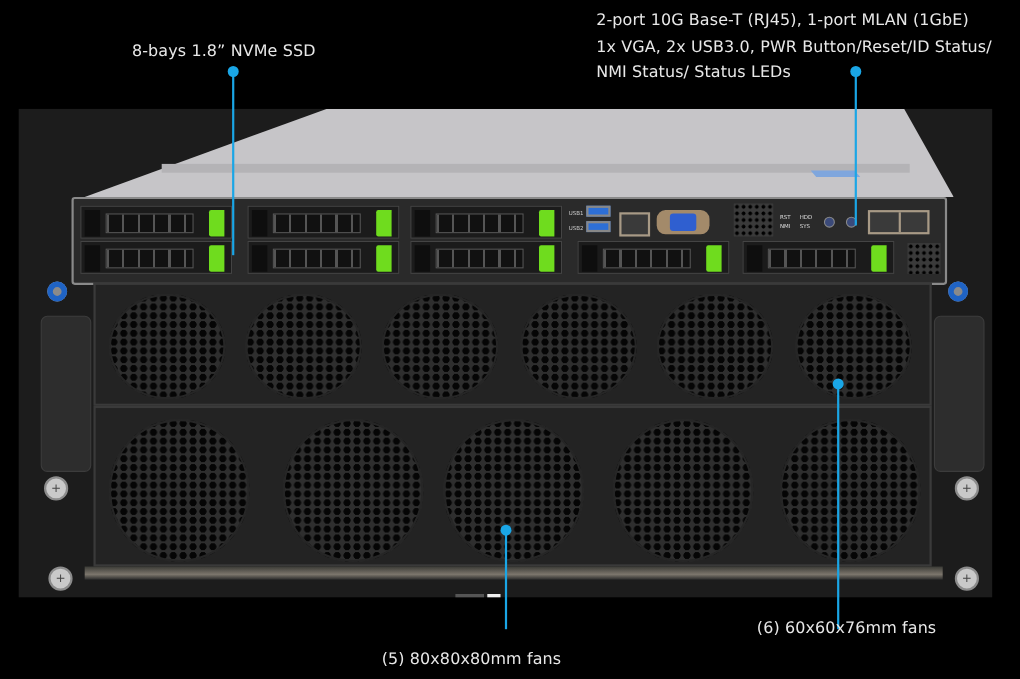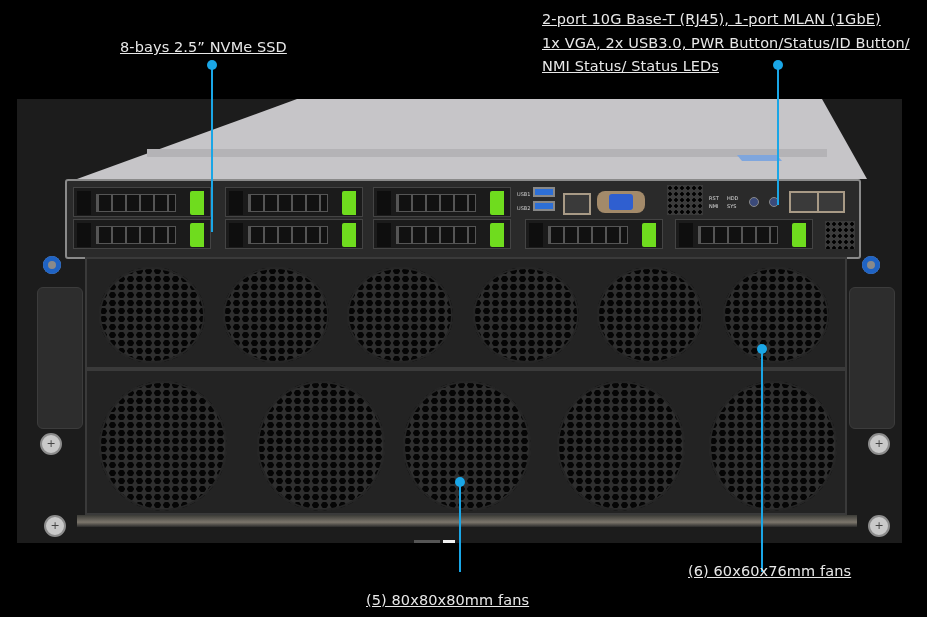--- a/index.html
+++ b/index.html
@@ -1,18 +1,18 @@
 <!DOCTYPE html>
 <html><head>
 <meta charset="utf-8">
 <style>
   html, body { margin:0; padding:0; background:#000; }
   body { width:927px; height:617px; position:relative; overflow:hidden; font-family:"DejaVu Sans", sans-serif; }
   .abs { position:absolute; }
-  .label { color:#e8e8e8; font-size:14.5px; line-height:22px; letter-spacing:0.1px; white-space:nowrap;text-decoration:underline; }
+  .label { color:#e8e8e8; font-size:14.5px; line-height:22px; letter-spacing:0.1px; white-space:nowrap; }
   .callout-line { background:#1aa6e6; width:2px; }
   .callout-dot { width:10px; height:10px; border-radius:50%; background:#1aa6e6; }
   .photo { left:17px; top:99px; width:885px; height:444px; background:#1c1c1c; overflow:hidden; }
   .chassis-top { left:60px; top:0; width:790px; height:82px; }
   .front-panel { left:48px; top:80px; width:792px; height:76px; background:#2a2a2a; border:2px solid #8a8a8a; border-radius:3px; }
   .bay { position:absolute; width:138px; height:30px; background:#1b1b1b; border:1px solid #444; box-sizing:border-box; }
   .bay .grill { position:absolute; left:22px; top:6px; width:80px; height:18px;
     background: repeating-linear-gradient(90deg,#555 0 2px,#111 2px 14px), #111; border:1px solid #555; box-sizing:border-box; }
   .bay .latch { position:absolute; right:6px; top:3px; width:14px; height:24px; background:#6fdc1e; border-radius:2px 0 0 2px; }
   .bay .handle { position:absolute; left:3px; top:3px; width:14px; height:24px; background:#0e0e0e; }
@@ -130,29 +130,29 @@
     <div class="fan" style="left:470px;top:10px;width:128px;height:130px"></div>
     <div class="fan" style="left:622px;top:10px;width:128px;height:130px"></div>
   </div>
 
   <div class="abs" style="left:60px;top:416px;width:780px;height:12px;background:linear-gradient(#3b3b36,#7c766c 60%,#2a2a2a)"></div>
 </div>
 
 <div class="pager" style="left:414px;top:540px;width:26px;background:#555"></div>
 <div class="pager" style="left:443px;top:540px;width:12px;background:#f0f0f0"></div>
 
-<div class="abs label" style="left:120px;top:36px">8-bays 2.5” NVMe SSD</div>
+<div class="abs label" style="left:120px;top:36px">8-bays 1.8” NVMe SSD</div>
 <div class="abs callout-dot" style="left:207px;top:60px"></div>
 <div class="abs callout-line" style="left:211px;top:65px;height:167px"></div>
 
 <div class="abs label" style="left:542px;top:8px">2-port 10G Base-T (RJ45), 1-port MLAN (1GbE)</div>
-<div class="abs label" style="left:542px;top:32px">1x VGA, 2x USB3.0, PWR Button/Status/ID Button/</div>
+<div class="abs label" style="left:542px;top:32px">1x VGA, 2x USB3.0, PWR Button/Reset/ID Status/</div>
 <div class="abs label" style="left:542px;top:55px">NMI Status/ Status LEDs</div>
 <div class="abs callout-dot" style="left:773px;top:60px"></div>
 <div class="abs callout-line" style="left:777px;top:65px;height:140px"></div>
 
 <div class="abs callout-dot" style="left:455px;top:477px"></div>
 <div class="abs callout-line" style="left:459px;top:482px;height:90px"></div>
-<div class="abs label" style="left:366px;top:589px">(5) 80x80x80mm fans</div>
+<div class="abs label" style="left:347px;top:589px">(5) 80x80x80mm fans</div>
 
 <div class="abs callout-dot" style="left:757px;top:344px"></div>
 <div class="abs callout-line" style="left:761px;top:349px;height:223px"></div>
 <div class="abs label" style="left:688px;top:560px">(6) 60x60x76mm fans</div>
 
 </body></html>

